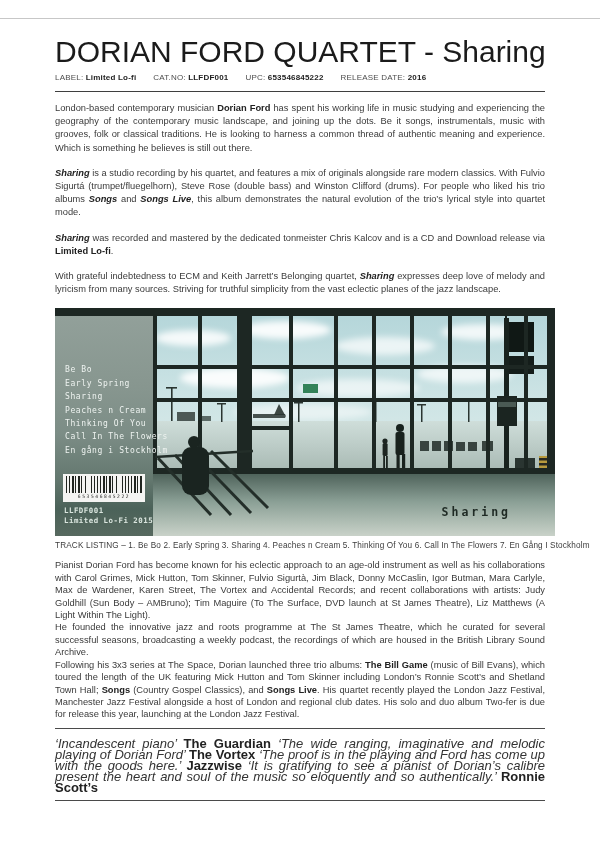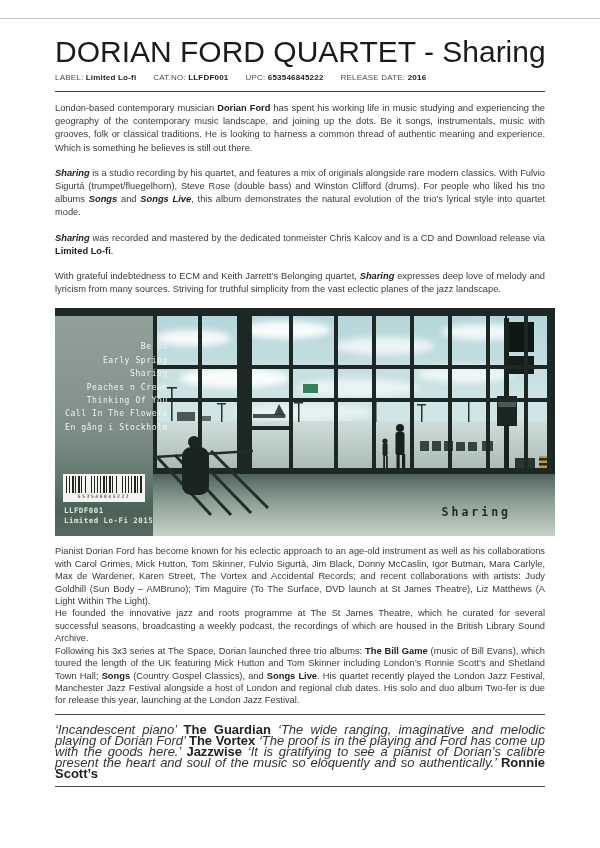--- a/index.html
+++ b/index.html
@@ -25,21 +25,21 @@
   .seg-b{font-weight:bold;color:#222;}
   .seg-i{font-style:italic;}
   
   .cover{position:relative;width:500px;height:228px;margin-top:12px;overflow:hidden;background:#8b9a94;}
   .cover-topbar{position:absolute;left:0;top:0;width:500px;height:8px;background:#1d2723;z-index:5;}
   .cover-panel{
     position:absolute;left:0;top:0;width:98px;height:228px;z-index:1;
     background:linear-gradient(180deg,#93a19b 0%,#87968f 35%,#7c8d86 55%,#64786f 75%,#4b6259 88%,#57695f 100%);
   }
   .scene{position:absolute;left:98px;top:0;width:402px;height:228px;z-index:2;}
-  .cover-tracklist{position:absolute;left:10px;top:32px;z-index:6;text-align:right;}
+  .cover-tracklist{position:absolute;left:10px;top:55px;z-index:6;}
   .track-line{
     font-family:"DejaVu Sans Mono","Liberation Mono",monospace;
     font-size:8px;line-height:13.4px;color:#eef3f0;letter-spacing:.6px;white-space:nowrap;
   }
   .barcode-box{position:absolute;left:8px;top:166px;width:76px;height:26px;background:#f4f4f2;z-index:6;padding:2px 3px 0 3px;}
   .barcode-bars{
     height:17px;
     background:repeating-linear-gradient(90deg,#20241f 0px,#20241f 1.4px,#f4f4f2 1.4px,#f4f4f2 3.1px,#20241f 3.1px,#20241f 3.8px,#f4f4f2 3.8px,#f4f4f2 6.2px);
   }
   .barcode-digits{font-family:"DejaVu Sans Mono",monospace;font-size:4.6px;letter-spacing:1.6px;color:#2a2a2a;text-align:center;margin-top:1px;white-space:nowrap;overflow:hidden;}
@@ -231,20 +231,21 @@
     <div class="barcode-box">
       <div class="barcode-bars"></div>
       <div class="barcode-digits">653546845222</div>
     </div>
     <div class="cover-cat">LLFDF001</div>
     <div class="cover-year">Limited Lo-Fi 2015</div>
 
     <div class="cover-album">Sharing</div>
   </div>
 
+  <div class="trackline">TRACK LISTING  –  1. Be Bo  2. Early Spring 3. Sharing 4. Peaches n Cream 5. Thinking Of You  6. Call In The Flowers  7.  En Gång I Stockholm</div>
 
   <div id="bio">
       <p class="bio-para"><span>Pianist Dorian Ford has become known for his eclectic approach to an age-old instrument as well as his collaborations with Carol Grimes, Mick Hutton, Tom Skinner, Fulvio Sigurtà, Jim Black, Donny McCaslin, Igor Butman, Mara Carlyle, Max de Wardener, Karen Street, The Vortex and Accidental Records; and recent collaborations with artists:  Judy Goldhill (Sun Body – AMBruno); Tim Maguire (To The Surface, DVD launch at St James Theatre), Liz Matthews (A Light Within The Light).</span></p>
       <p class="bio-para"><span>He founded the innovative jazz and roots programme at The St James Theatre, which he curated for several successful seasons, broadcasting a weekly podcast, the recordings of which are housed in the British Library Sound Archive.</span></p>
       <p class="bio-para"><span>Following his 3x3 series at The Space, Dorian launched three trio albums: </span><span class="seg-b">The Bill Game</span><span> (music of Bill Evans), which toured the length of the UK featuring Mick Hutton and Tom Skinner including London’s Ronnie Scott’s and Shetland Town Hall; </span><span class="seg-b">Songs</span><span> (Country Gospel Classics), and </span><span class="seg-b">Songs Live</span><span>. His quartet recently played the London Jazz Festival, Manchester Jazz Festival alongside a host of London and regional club dates.  His solo and duo album Two-fer is due for release this year, launching at the London Jazz Festival.</span></p>
     </div>
 
   <hr class="rule-thin">
 
   <div class="quotes"><span class="seg-i">‘Incandescent piano’ </span><span class="seg-b">The Guardian</span><span class="seg-i"> ‘The wide ranging, imaginative and melodic playing of Dorian Ford’ </span><span class="seg-b">The Vortex</span><span class="seg-i"> ‘The proof is in the playing and Ford has come up with the goods here.’ </span><span class="seg-b">Jazzwise</span><span class="seg-i"> ‘It is gratifying to see a pianist of Dorian’s calibre present the heart and soul of the music so eloquently and so authentically.’ </span><span class="seg-b">Ronnie Scott’s</span></div>

